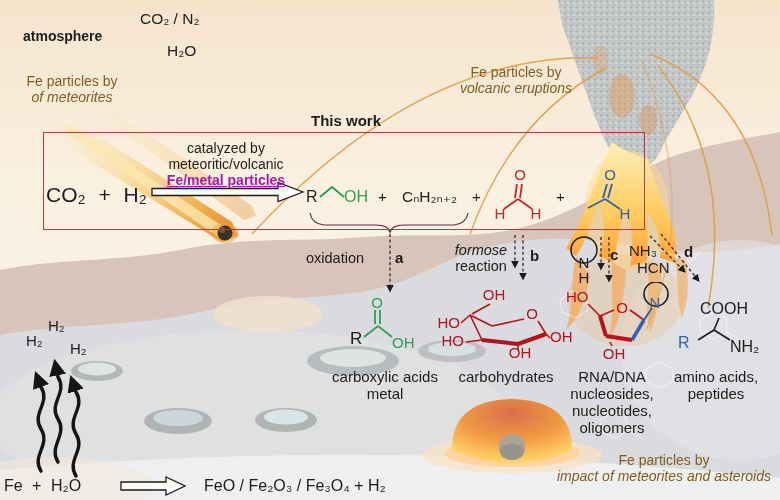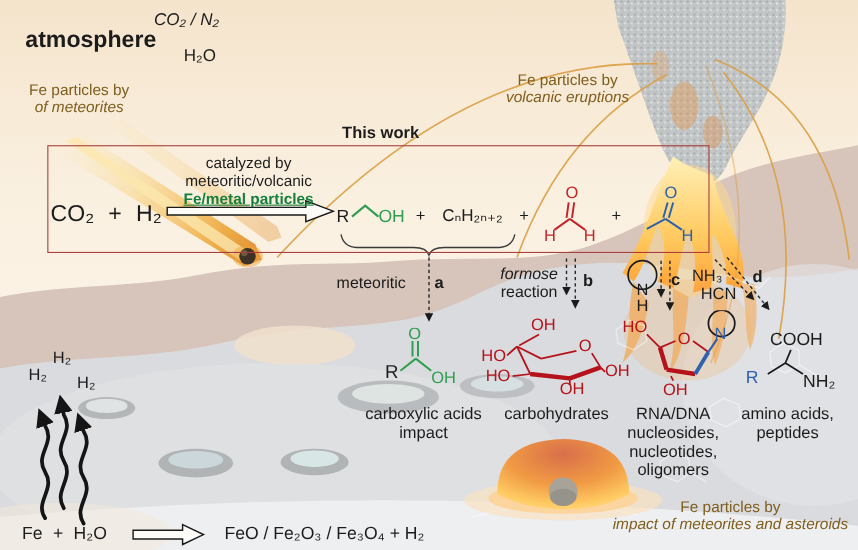--- a/index.html
+++ b/index.html
@@ -9,21 +9,21 @@
     color:#1c1c1c;
   }
   .abs{position:absolute;}
   .t{font-size:15px;line-height:17px;white-space:nowrap;}
   .t14{font-size:14px;line-height:16px;white-space:nowrap;}
   .t16{font-size:16px;line-height:18px;white-space:nowrap;}
   .bold{font-weight:bold;}
   .center{text-align:center;}
   .brown{color:#7f5d1d;}
   .ital{font-style:italic;}
-  .crimson{color:#15803d;}
+  .crimson{color:#a21caf;}
   .redbox{
     position:absolute;left:43px;top:132px;width:600px;height:96px;
     border:1.6px solid #a9403f;background:transparent;
   }
   svg text{font-family:"Liberation Sans","DejaVu Sans",sans-serif;}
   .structure{position:absolute;}
 </style>
 </head>
 <body>
 
@@ -167,22 +167,22 @@
 
     <polygon points="121,482 166,482 166,477 185,486 166,495 166,490 121,490" fill="#fefcf8" stroke="#1b1b1b" stroke-width="1.3"></polygon>
 
     <g stroke="#151515" stroke-width="3.4" fill="none" stroke-linecap="round">
       <path d="M41,471 C31,456 51,445 41,429 C31,413 51,403 41,387 L38,379" marker-end="url(#ah2)"></path>
       <path d="M58,462 C48,446 68,435 58,419 C48,403 68,393 58,377 L56,367" marker-end="url(#ah2)"></path>
       <path d="M76,476 C66,460 86,450 76,434 C66,418 86,408 76,392 L73,383" marker-end="url(#ah2)"></path>
     </g>
   </svg>
 
-  <div class="abs t bold" style="left:23px;top:28px;font-size:21px;">atmosphere</div>
-  <div class="abs t" style="left:140px;top:10px;font-size:15.5px;font-style:italic;">CO₂ / N₂</div>
+  <div class="abs t bold" style="left:23px;top:28px;font-size:14px;">atmosphere</div>
+  <div class="abs t" style="left:140px;top:10px;font-size:15.5px;">CO₂ / N₂</div>
   <div class="abs t" style="left:167px;top:42px;font-size:15.5px;">H₂O</div>
 
   <div class="abs center brown" style="left:8px;top:73px;width:128px;">
     <div class="t14">Fe particles by</div>
     <div class="t14 ital">of meteorites</div>
   </div>
 
   <div class="abs center brown" style="left:453px;top:64px;width:126px;">
     <div class="t14">Fe particles by</div>
     <div class="t14 ital">volcanic eruptions</div>
@@ -219,21 +219,21 @@
 
   <div class="abs t" style="left:556px;top:188px;">+</div>
 
   <svg class="structure" style="left:580px;top:166px;" width="56" height="56" viewBox="0 0 56 56">
     <path d="M27,18 L23,32 M32,18 L28,32" stroke="#2e62ae" stroke-width="1.8"></path>
     <path d="M25,33 L8,42 M25,33 L40,43" stroke="#2e62ae" stroke-width="1.8"></path>
     <text x="30" y="14" text-anchor="middle" font-size="15" fill="#2e62ae">O</text>
     <text x="45" y="53" text-anchor="middle" font-size="15" fill="#2e62ae">H</text>
   </svg>
 
-  <div class="abs t14" style="left:306px;top:250px;font-size:14.5px;">meteoritic</div>
+  <div class="abs t14" style="left:306px;top:250px;font-size:14.5px;">oxidation</div>
   <div class="abs t bold" style="left:395px;top:249px;">a</div>
 
   <div class="abs center" style="left:444px;top:242px;width:74px;">
     <div class="t14" style="font-size:14.5px;font-style:italic;">formose</div>
     <div class="t14" style="font-size:14.5px;">reaction</div>
   </div>
   <div class="abs t bold" style="left:530px;top:247px;">b</div>
 
   <svg class="structure" style="left:566px;top:234px;" width="36" height="52" viewBox="0 0 36 52">
     <circle cx="18" cy="16" r="13" stroke="#1c1c1c" stroke-width="1.5" fill="none"></circle>
@@ -287,41 +287,41 @@
 
   <svg class="structure" style="left:664px;top:296px;" width="112" height="64" viewBox="0 0 112 64">
     <path d="M50,34 L55,22 M50,34 L34,44 M50,34 L66,44" stroke="#1c1c1c" stroke-width="1.6" fill="none"></path>
     <text x="36" y="18" font-size="16" fill="#1c1c1c">COOH</text>
     <text x="14" y="52" font-size="16" fill="#2e62ae">R</text>
     <text x="66" y="56" font-size="16" fill="#1c1c1c">NH₂</text>
   </svg>
 
   <div class="abs center" style="left:318px;top:368px;width:134px;">
     <div class="t">carboxylic acids</div>
-    <div class="t">impact</div>
+    <div class="t">metal</div>
   </div>
   <div class="abs center" style="left:440px;top:368px;width:132px;">
     <div class="t">carbohydrates</div>
   </div>
   <div class="abs center" style="left:548px;top:368px;width:128px;">
     <div class="t">RNA/DNA</div>
     <div class="t">nucleosides,</div>
     <div class="t">nucleotides,</div>
     <div class="t">oligomers</div>
   </div>
   <div class="abs center" style="left:652px;top:368px;width:128px;">
     <div class="t">amino acids,</div>
     <div class="t">peptides</div>
   </div>
 
   <div class="abs t" style="left:26px;top:332px;">H₂</div>
   <div class="abs t" style="left:48px;top:317px;">H₂</div>
   <div class="abs t" style="left:70px;top:340px;">H₂</div>
 
-  <div class="abs t16" style="left:20px;top:477px;word-spacing:5px;">Fe + H₂O</div>
+  <div class="abs t16" style="left:4px;top:477px;word-spacing:5px;">Fe + H₂O</div>
   <div class="abs t16" style="left:204px;top:477px;">FeO / Fe₂O₃ / Fe₃O₄ + H₂</div>
 
   <div class="abs center brown" style="left:552px;top:452px;width:224px;">
     <div class="t14">Fe particles by</div>
     <div class="t14 ital">impact of meteorites and asteroids</div>
   </div>
 
 </div>
 
 </body></html>

